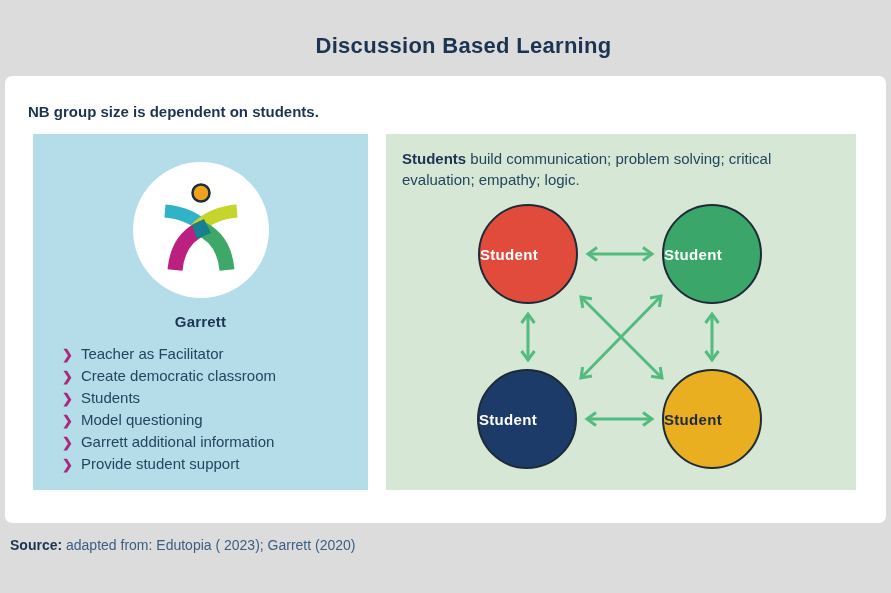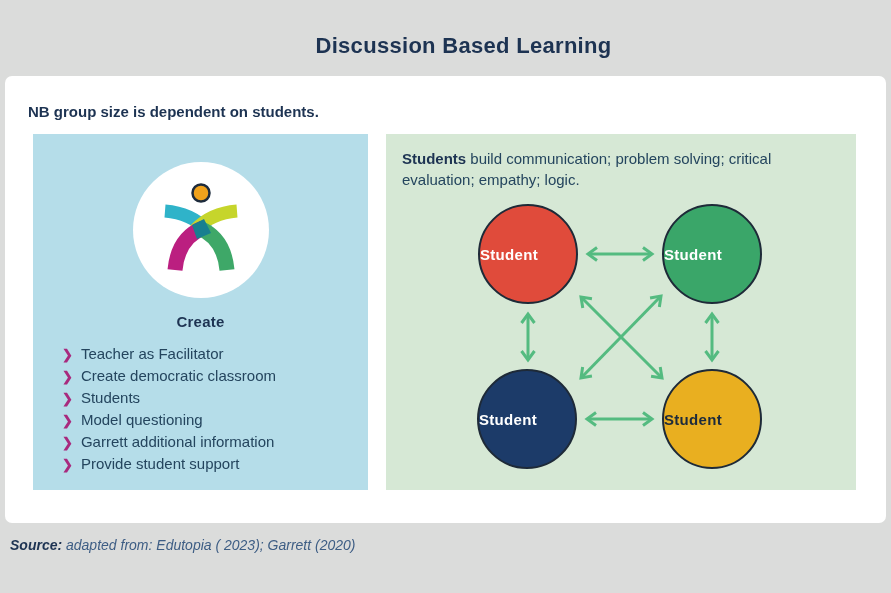--- a/index.html
+++ b/index.html
@@ -114,21 +114,20 @@
   .node-tl { left: 92px;  top: 70px; }
   .node-tr { left: 276px; top: 70px; }
   .node-bl { left: 91px;  top: 235px; }
   .node-br { left: 276px; top: 235px; }
   
   .source-line {
     position: absolute;
     left: 10px; top: 537px;
     font-size: 14px;
     color: #3d5d84;
-    font-style: italic;
   }
   .source-line .b { font-weight: bold; color: #1d3352; }
 </style>
 </head>
 <body>
 
 <div class="page-title">Discussion Based Learning</div>
 
 <div class="card">
 
@@ -142,21 +141,21 @@
         <path d="M86,33 Q60,35 44,52" stroke="#c6d52b" stroke-width="13" fill="none"></path>
 
         <path d="M24,92 Q27,60 52,50" stroke="#bb1f80" stroke-width="15" fill="none"></path>
         <path d="M48,50 Q73,60 76,92" stroke="#3ea868" stroke-width="15" fill="none"></path>
 
         <polygon points="41,47 53,41 60,55 46,61" fill="#177f90"></polygon>
 
         <circle cx="50" cy="15" r="8.5" fill="#f0a21c" stroke="#1d2b3c" stroke-width="2.5"></circle>
       </svg>
     </div>
-    <div class="teacher-heading">Create</div>
+    <div class="teacher-heading">Garrett</div>
     <ul class="teacher-list">
       <li>
         <span class="bullet">❯</span>
         <span>Teacher as Facilitator</span>
       </li>
       <li>
         <span class="bullet">❯</span>
         <span>Create democratic classroom</span>
       </li>
       <li>

